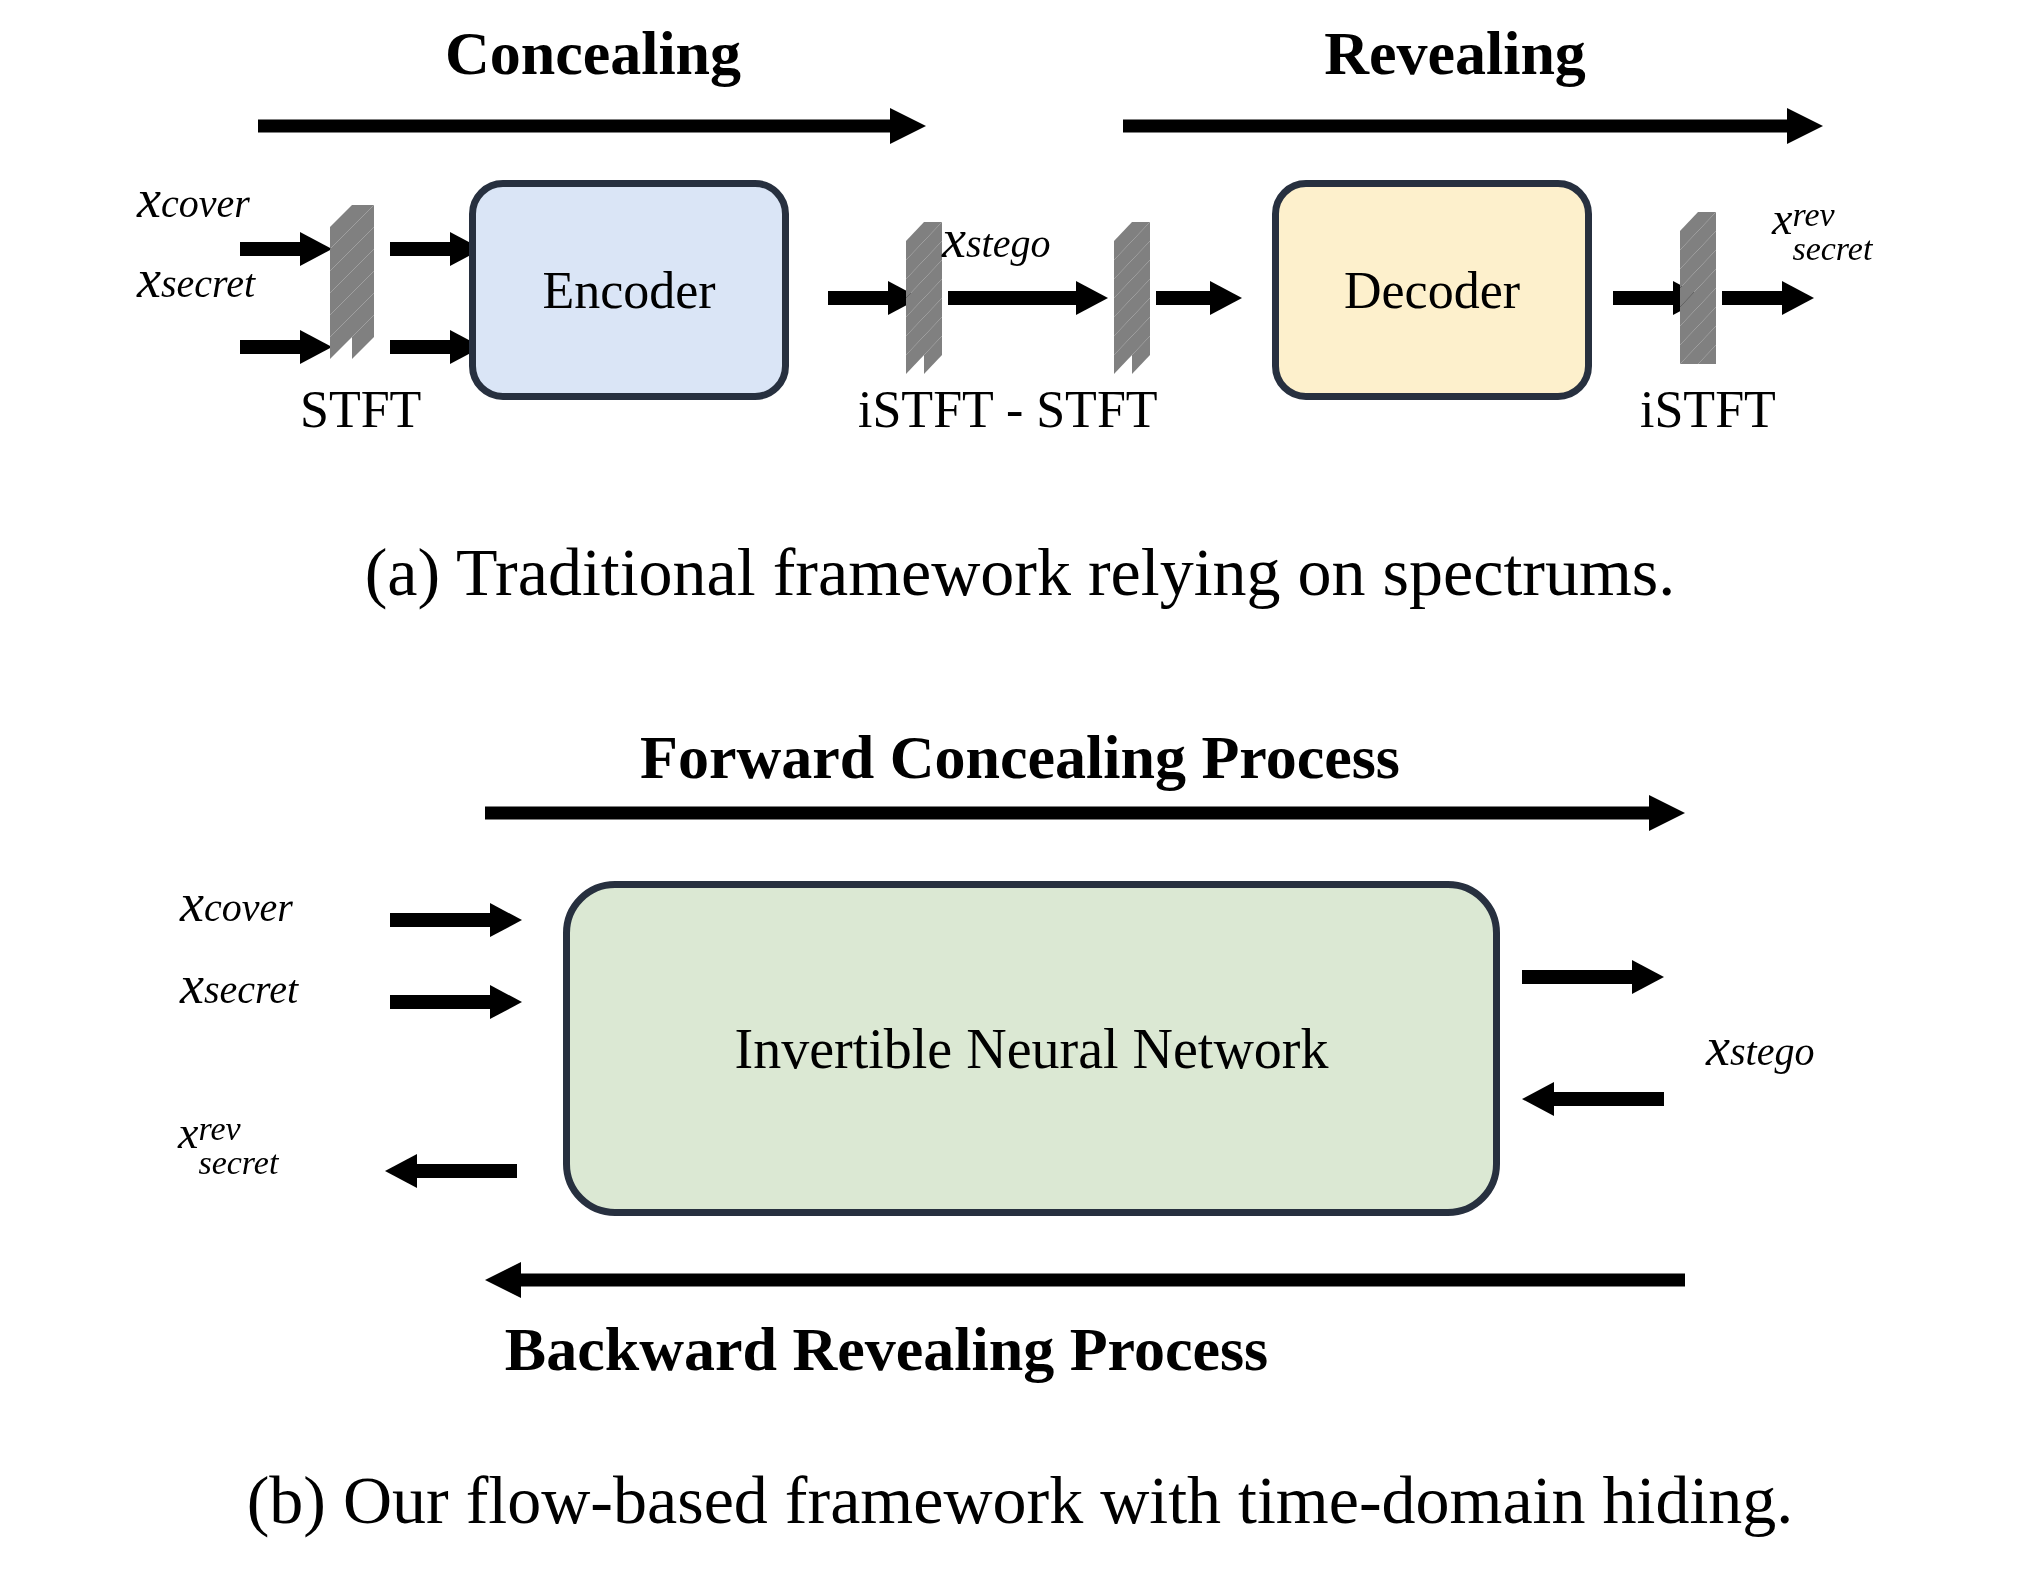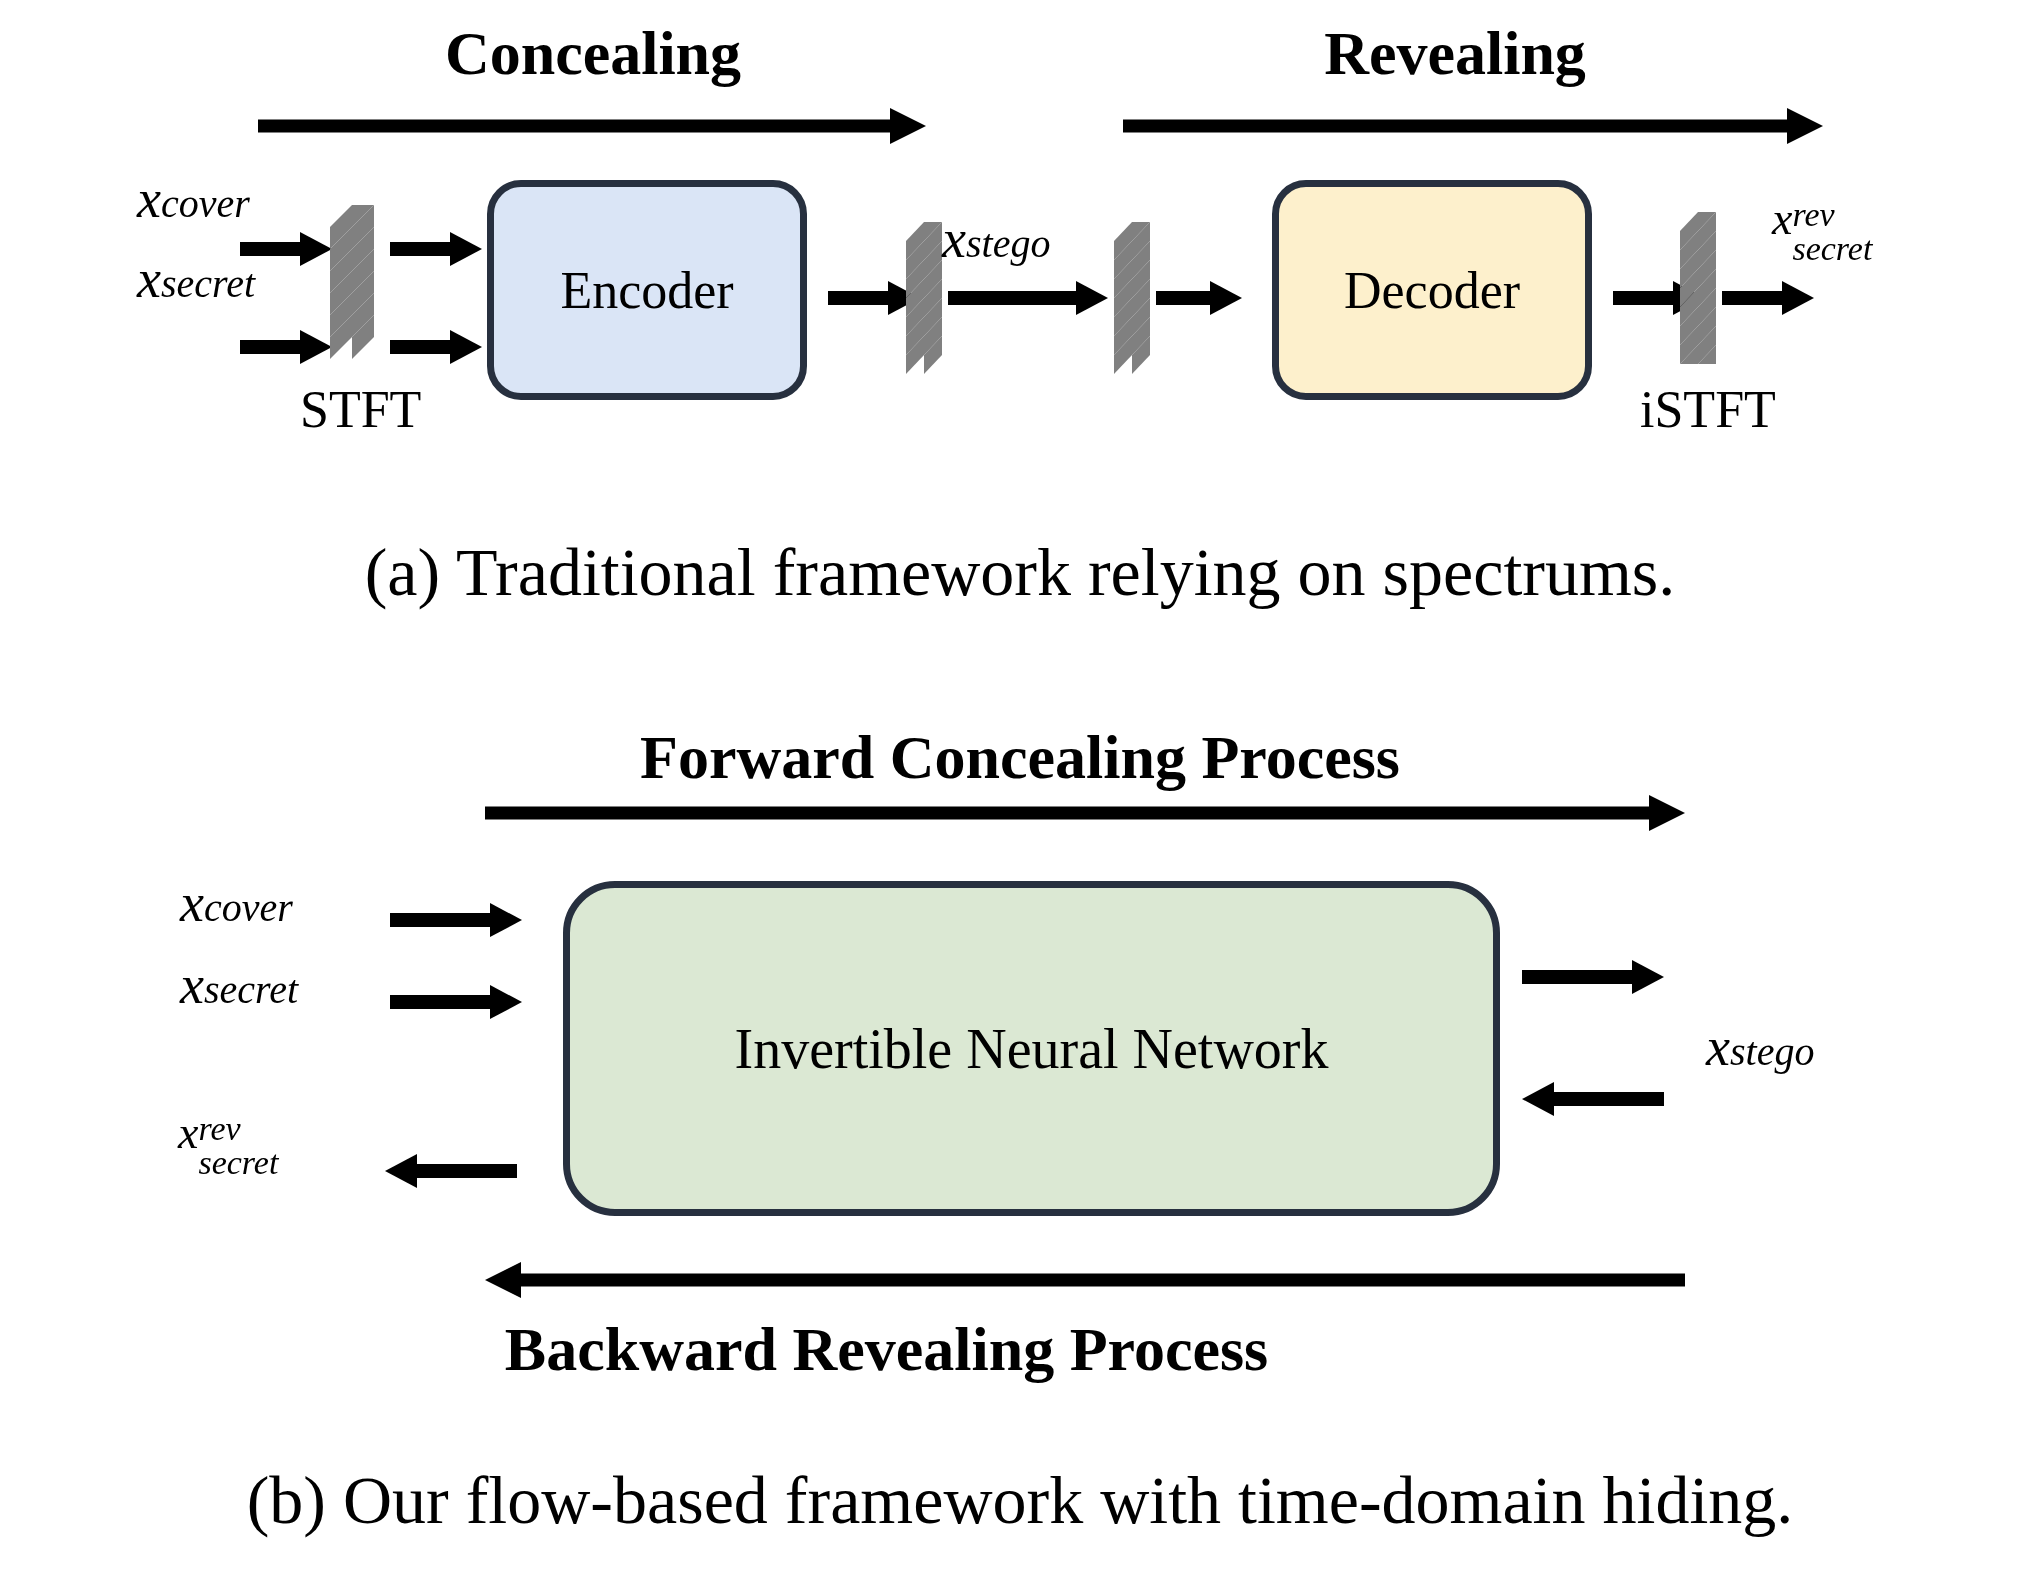--- a/index.html
+++ b/index.html
@@ -199,21 +199,21 @@
   <div class="arrow right abs" style="left:390px; top:232px; width:92px; height:34px; --hh:17px; --hw:32px;">
     <span class="shaft" style="left:0; width:62px; height:14px;"></span>
     <span class="head"></span>
   </div>
 
   <div class="arrow right abs" style="left:390px; top:330px; width:92px; height:34px; --hh:17px; --hw:32px;">
     <span class="shaft" style="left:0; width:62px; height:14px;"></span>
     <span class="head"></span>
   </div>
 
-  <div class="abs procbox" style="left:487px; top:180px; width:320px; height:220px; background:#dae5f6;">
+  <div class="abs procbox" style="left:469px; top:180px; width:320px; height:220px; background:#dae5f6;">
     <span>Encoder</span>
   </div>
 
   <div class="arrow right abs" style="left:828px; top:281px; width:92px; height:34px; --hh:17px; --hw:32px;">
     <span class="shaft" style="left:0; width:62px; height:14px;"></span>
     <span class="head"></span>
   </div>
 
   <svg class="lattice" style="left:906px; top:222px;" width="36" height="156" viewBox="0 0 36 156">
     <g fill="#808080">
@@ -348,20 +348,21 @@
       <span class="sub2">secret</span>
     </span>
   </div>
 
   <div class="arrow right abs" style="left:1722px; top:281px; width:92px; height:34px; --hh:17px; --hw:32px;">
     <span class="shaft" style="left:0; width:62px; height:14px;"></span>
     <span class="head"></span>
   </div>
 
   <div class="abs plain" style="left:300px; top:384px;">STFT</div>
+  <div class="abs plain" style="left:858px; top:384px;">iSTFT - STFT</div>
   <div class="abs plain" style="left:1640px; top:384px;">iSTFT</div>
 
   <div class="abs caption" style="left:0px; top:538px; width:2040px;">(a) Traditional framework relying on spectrums.</div>
 
   <div class="abs heading" style="left:0px; top:726px; width:2040px;">Forward Concealing Process</div>
 
   <div class="arrow right abs" style="left:485px; top:795px; width:1200px; height:36px; --hh:18px; --hw:36px;">
     <span class="shaft" style="left:0; width:1166px; height:13px;"></span>
     <span class="head"></span>
   </div>

